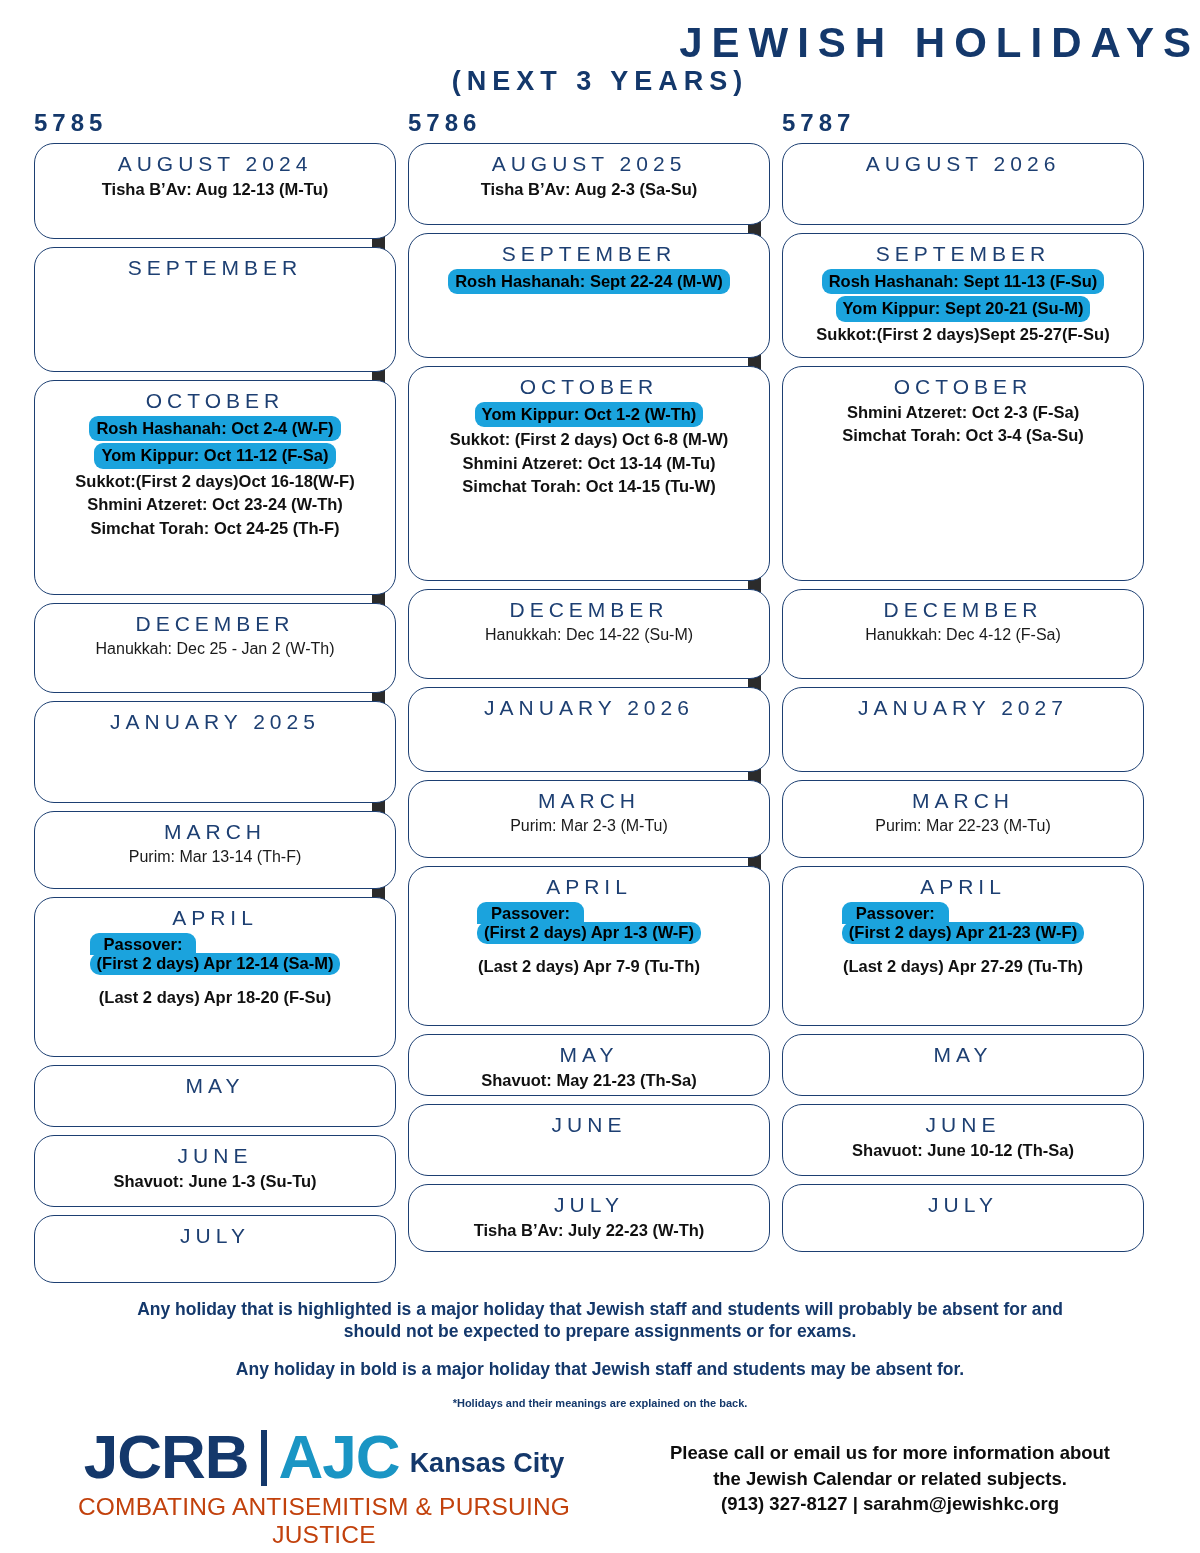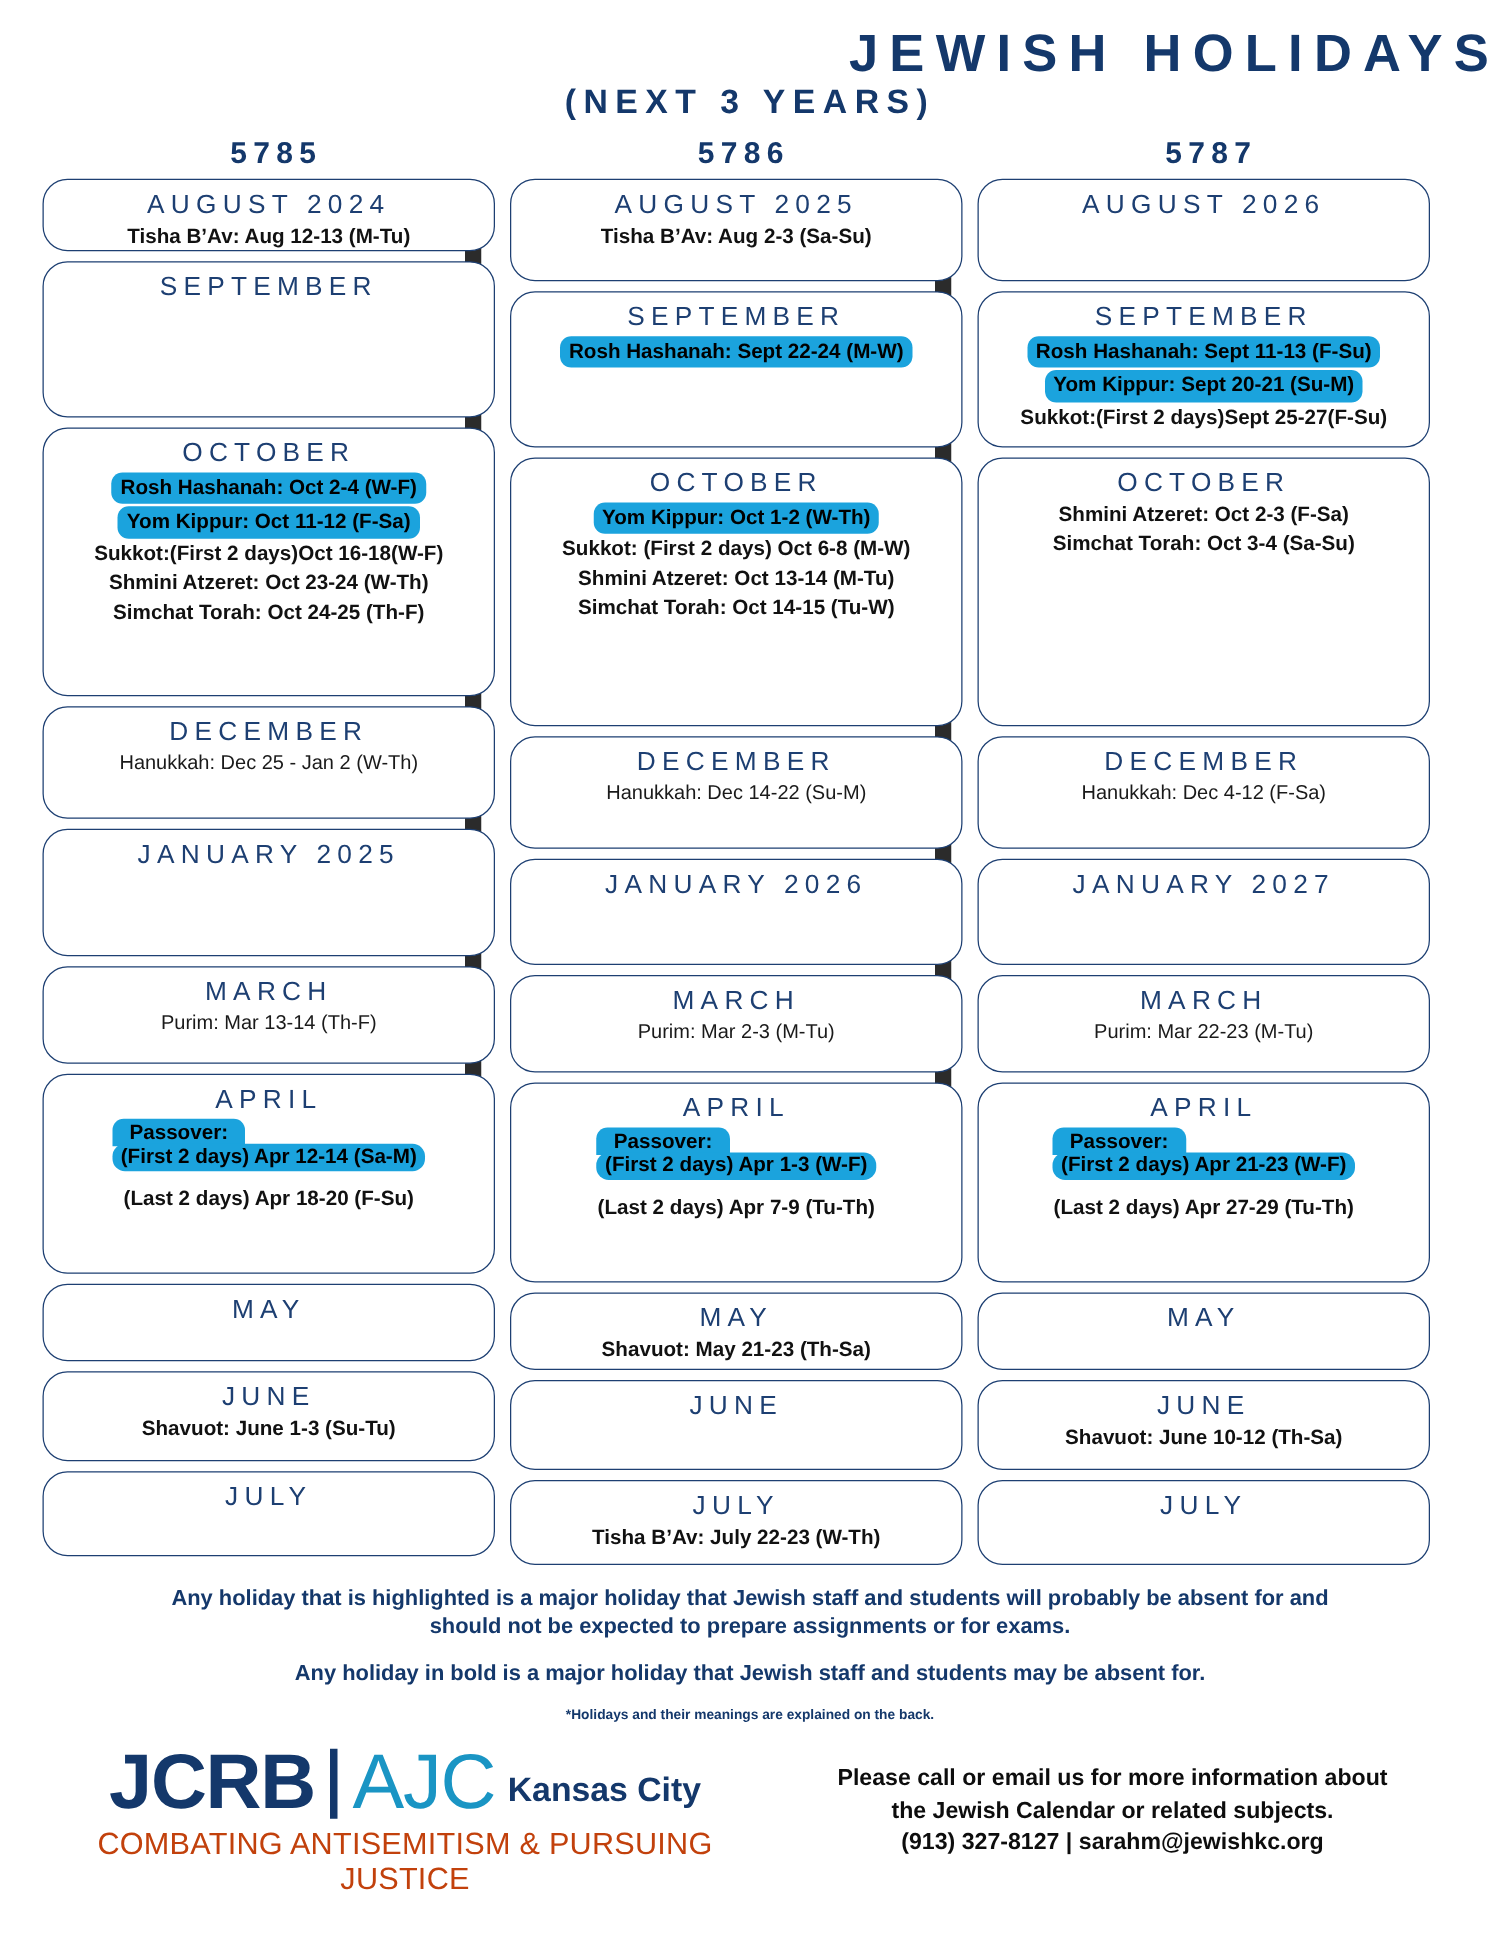--- a/index.html
+++ b/index.html
@@ -37,21 +37,21 @@
   .years-row {
     display: flex;
     margin-top: 14px;
     padding: 0 0px;
   }
   .year-label {
     font-size: 24px;
     font-weight: bold;
     letter-spacing: 5px;
     color: #14386b;
-    text-align: center;
+    text-align: left;
   }
   .year-label.c1 { width: 374px; margin-left: 34px; }
   .year-label.c2 { width: 374px; margin-left: 0px; }
   .year-label.c3 { width: 374px; margin-left: 0px; }
 
   
   .columns {
     position: relative;
     display: flex;
     margin-top: 6px;
@@ -180,21 +180,21 @@
     letter-spacing: -1px;
   }
   .logo-bar {
     width: 6px;
     height: 56px;
     background: #14386b;
     margin: 0 12px;
   }
   .logo-ajc {
     font-size: 62px;
-    font-weight: normal;
+    font-weight: bold;
     color: #1a95c4;
     letter-spacing: -1px;
   }
   .logo-kc {
     font-size: 27px;
     font-weight: bold;
     color: #14386b;
     margin-left: 10px;
     align-self: center;
     padding-top: 12px;
@@ -227,21 +227,21 @@
 <div class="years-row">
   <div class="year-label c1">5785</div>
   <div class="year-label c2">5786</div>
   <div class="year-label c3">5787</div>
 </div>
 
 <div class="columns" id="columns-root">
   <div class="divider d1"></div>
   <div class="divider d2"></div>
 <div class="col">
-      <div class="card" style="height: 58px;">
+      <div class="card" style="height: 96px;">
         <div class="month-name">AUGUST 2024</div>
         <div class="holiday bold">Tisha B’Av: Aug 12-13 (M-Tu)</div>
       </div>
       <div class="card" style="height: 125px;">
         <div class="month-name">SEPTEMBER</div>
       </div>
       <div class="card" style="height: 215px;">
         <div class="month-name">OCTOBER</div>
         <div class="holiday hl">Rosh Hashanah: Oct 2-4 (W-F)</div>
         <div class="holiday hl">Yom Kippur: Oct 11-12 (F-Sa)</div>

